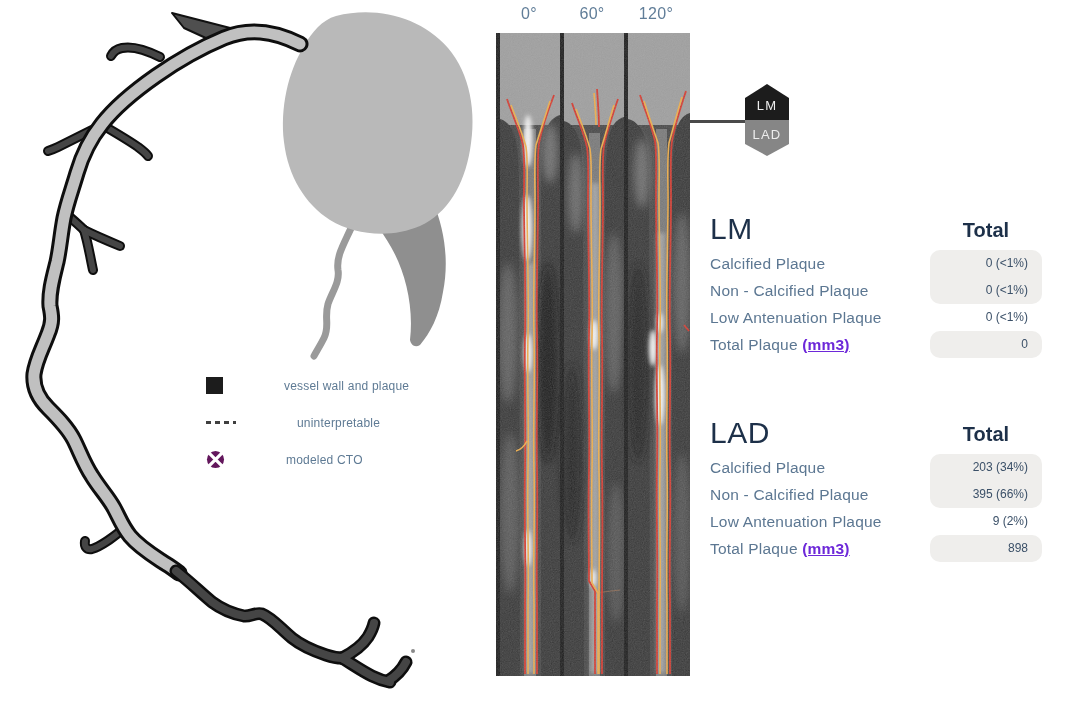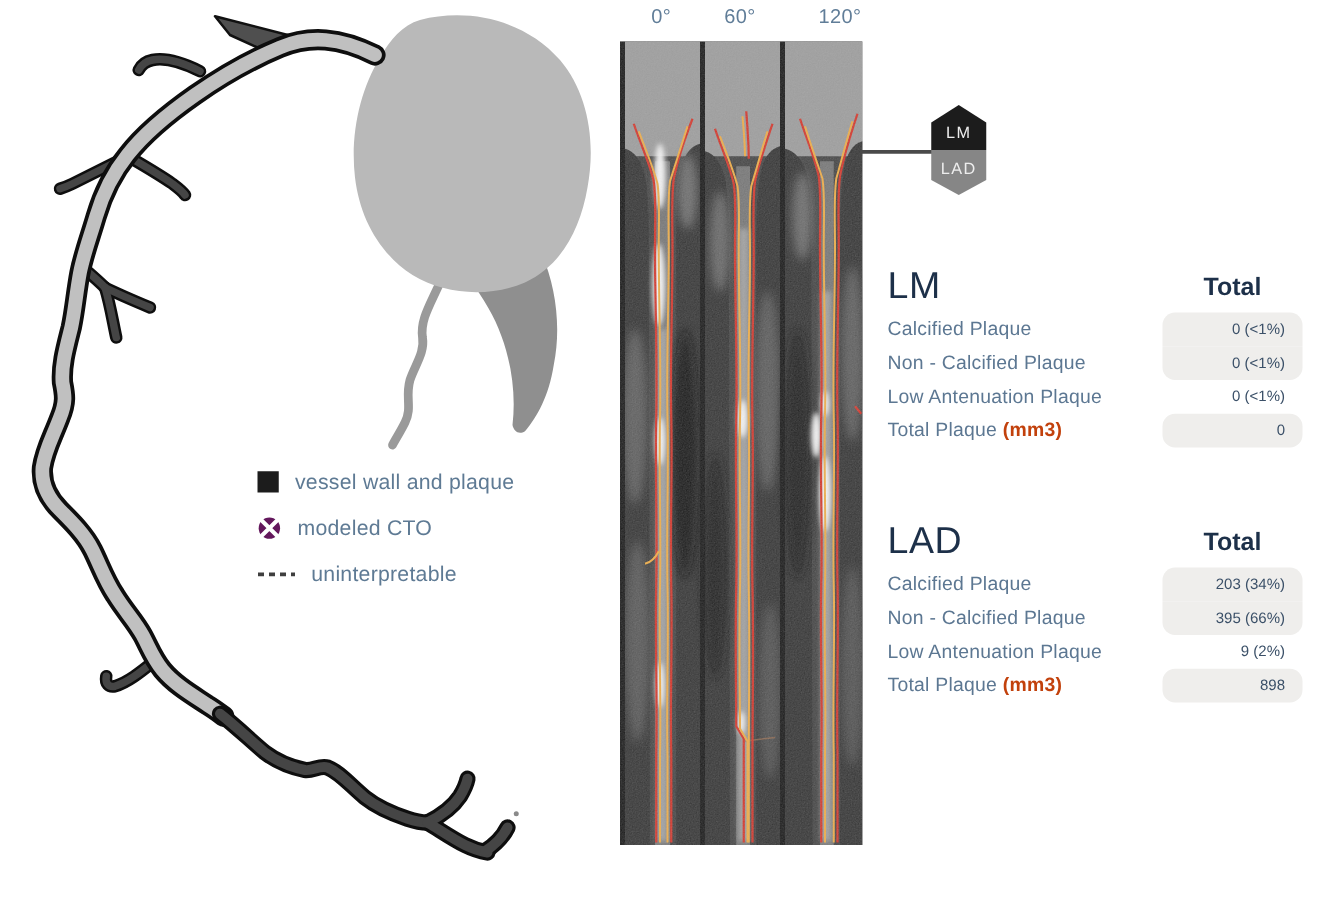--- a/index.html
+++ b/index.html
@@ -5,21 +5,21 @@
   html,body{margin:0;padding:0;background:#ffffff;}
   #app{
     position:relative;width:1071px;height:718px;overflow:hidden;
     font-family:"Liberation Sans", sans-serif;background:#ffffff;
   }
   
   #tree-wrap{position:absolute;left:0;top:0;width:495px;height:718px;}
   
   #legend{position:absolute;left:206px;top:377px;}
   .lg-item{display:flex;align-items:center;gap:13px;height:17px;margin-bottom:20px;}
-  .lg-label{font-size:17px;color:#5e7a94;letter-spacing:.2px;white-space:nowrap;}
+  .lg-label{font-size:12px;color:#5e7a94;letter-spacing:.2px;white-space:nowrap;margin-left:48px;}
   .sw{width:17px;height:17px;flex:0 0 17px;}
   .sw1{background:#1c1c1c;}
   .sw2{background:#b5b5b5;}
   .sw3{background:#3f3f3f;}
   .sw-dash{width:30px;flex:0 0 30px;height:3px;
     background:repeating-linear-gradient(90deg,#3f3f3f 0 5px,transparent 5px 9px);}
   
   #angle-row{position:absolute;left:496px;top:5px;width:194px;height:24px;}
   .angle-label{position:absolute;width:60px;text-align:center;font-size:16px;
     color:#607d98;letter-spacing:.3px;}
@@ -30,21 +30,21 @@
   .badge-txt{font-family:"Liberation Sans",sans-serif;font-size:13px;letter-spacing:1.2px;fill:#ededed;}
   
   .panel-table{position:absolute;left:710px;width:332px;}
   #table-lm{top:214px;}
   #table-lad{top:418px;}
   .tbl-head{display:flex;justify-content:space-between;align-items:flex-end;margin-bottom:6px;}
   .tbl-title{font-size:30px;font-weight:300;color:#1d3049;letter-spacing:.5px;line-height:1;}
   .tbl-colhead{width:112px;text-align:center;font-size:20px;font-weight:700;color:#1d3049;padding-bottom:2px;}
   .tbl-row{display:flex;align-items:center;height:27px;justify-content:center;}
   .row-label{flex:1;font-size:15.5px;color:#5c7792;letter-spacing:.2px;}
-  .row-label b{color:#c2410c;font-weight:700;}
+  .row-label b{color:#6d28d9;font-weight:700;text-decoration:underline;}
   .row-value{width:112px;box-sizing:border-box;text-align:right;padding-right:14px;
     font-size:12px;color:#3b5068;height:27px;line-height:27px;}
   .bg-top{background:#efeeec;border-radius:10px 10px 0 0;}
   .bg-bottom{background:#efeeec;border-radius:0 0 10px 10px;}
   .bg-single{background:#efeeec;border-radius:10px;}
 </style>
 </head>
 <body>
 
 <div id="app">
@@ -103,36 +103,36 @@
       <circle cx="413" cy="651" r="2" fill="#8a8a8a"></circle>
     </svg>
   </div>
 
   <div id="legend">
     <div class="lg-item">
       <span class="sw sw1"></span>
       <span class="lg-label">vessel wall and plaque</span>
     </div>
     <div class="lg-item">
+      <span class="sw-dash"></span>
+      <span class="lg-label">uninterpretable</span>
+    </div>
+    <div class="lg-item">
       <svg width="19" height="19" viewBox="0 0 20 20">
         <circle cx="10" cy="10" r="9" fill="#63175c"></circle>
         <path d="M2.5,2.5 L17.5,17.5 M17.5,2.5 L2.5,17.5" stroke="#ffffff" stroke-width="3.4"></path>
       </svg>
       <span class="lg-label">modeled CTO</span>
     </div>
-    <div class="lg-item">
-      <span class="sw-dash"></span>
-      <span class="lg-label">uninterpretable</span>
-    </div>
   </div>
 
   <div id="angle-row">
     <span class="angle-label" style="left:3px">0°</span>
     <span class="angle-label" style="left:66px">60°</span>
-    <span class="angle-label" style="left:146px">120°</span>
+    <span class="angle-label" style="left:130px">120°</span>
   </div>
 
   <svg id="ct-svg" width="194" height="643" viewBox="0 0 194 643">
     <defs>
       <filter id="b2" x="-50%" y="-50%" width="200%" height="200%">
           <feGaussianBlur stdDeviation="2"></feGaussianBlur>
         </filter>
       <filter id="b4" x="-50%" y="-50%" width="200%" height="200%">
           <feGaussianBlur stdDeviation="4"></feGaussianBlur>
         </filter>

